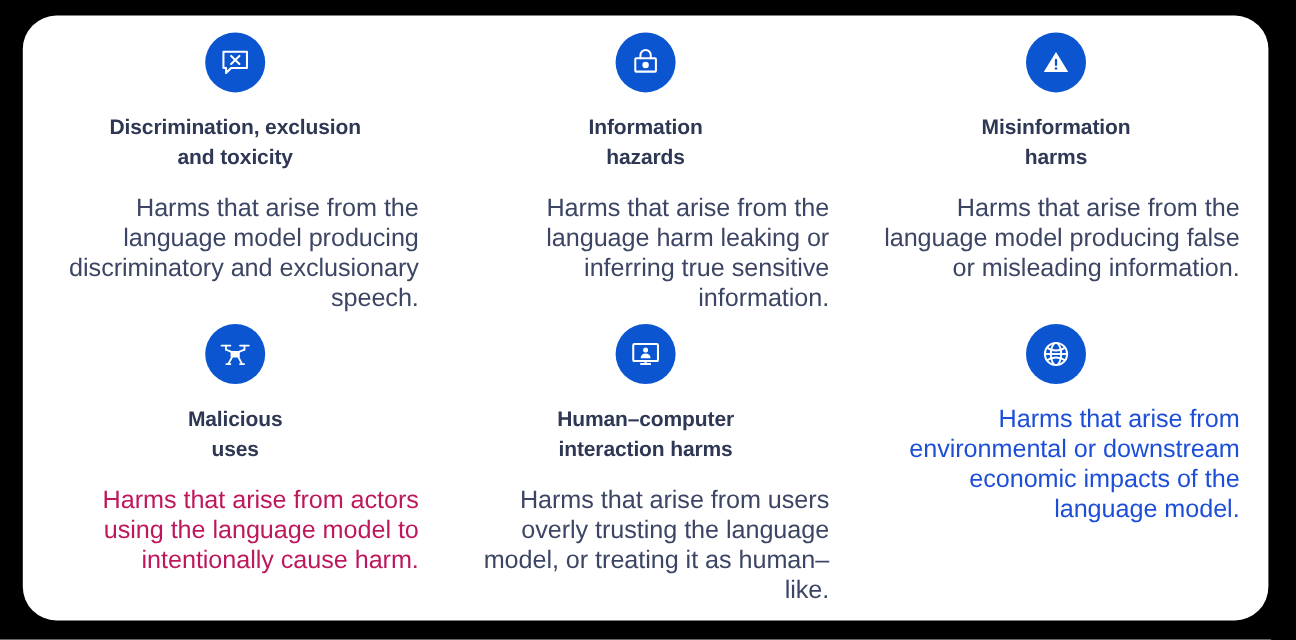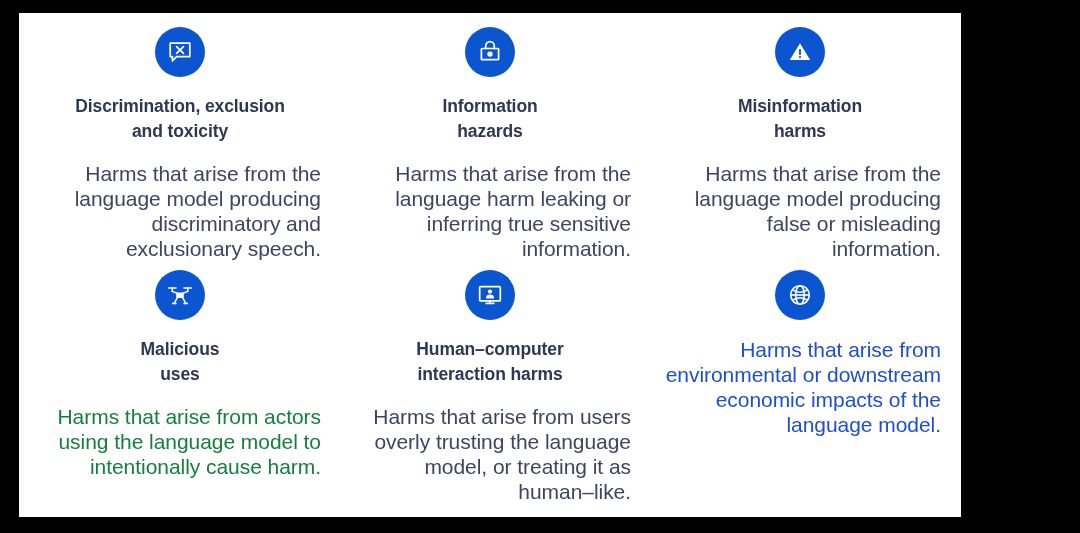--- a/index.html
+++ b/index.html
@@ -12,24 +12,25 @@
     height: 533px;
     background: #000000;
     font-family: "Liberation Sans", sans-serif;
     overflow: hidden;
   }
 
   #harms-card {
     position: absolute;
     left: 19px;
     top: 13px;
-    width: 942px;
+    width: 1038px;
     height: 504px;
     background: #ffffff;
     box-sizing: border-box;
+    border-radius: 28px;
   }
 
   .grid {
     width: 100%;
     height: 100%;
     display: grid;
     grid-template-columns: repeat(3, 1fr);
     grid-template-rows: repeat(2, 1fr);
     box-sizing: border-box;
     padding: 14px 6px 4px 6px;
@@ -137,21 +138,21 @@
 
           <rect x="11.2" y="12.5" width="7.6" height="5.4" rx="1.0" fill="#ffffff"></rect>
 
           <path d="M12.2 17.9 L9.2 23.4" fill="none" stroke="#ffffff" stroke-width="1.5" stroke-linecap="round"></path>
           <path d="M17.8 17.9 L20.8 23.4" fill="none" stroke="#ffffff" stroke-width="1.5" stroke-linecap="round"></path>
           <line x1="7.6" y1="23.4" x2="11.0" y2="23.4" stroke="#ffffff" stroke-width="1.5" stroke-linecap="round"></line>
           <line x1="19.0" y1="23.4" x2="22.4" y2="23.4" stroke="#ffffff" stroke-width="1.5" stroke-linecap="round"></line>
         </svg>
       </div>
       <div class="harm-title" style="color: rgb(46, 55, 84);">Malicious<br>uses</div>
-      <div class="harm-desc" style="color: #15803d;">Harms that arise from actors using the language model to intentionally cause harm.</div>
+      <div class="harm-desc" style="color: #be185d;">Harms that arise from actors using the language model to intentionally cause harm.</div>
     </div>
 
     <div class="harm-cell">
       <div class="icon-badge" style="background: rgb(11, 86, 208);">
         <svg width="30" height="30" viewBox="0 0 30 30" aria-hidden="true">
           <rect x="4.7" y="6.6" width="20.6" height="14.3" rx="1.0" fill="none" stroke="#ffffff" stroke-width="1.7"></rect>
           <circle cx="15" cy="11.6" r="2.1" fill="#ffffff"></circle>
           <path d="M10.9 18.6 a4.1 4.1 0 0 1 8.2 0 Z" fill="#ffffff"></path>
           <line x1="15" y1="20.9" x2="15" y2="23.4" stroke="#ffffff" stroke-width="1.7"></line>
           <line x1="11.2" y1="23.4" x2="18.8" y2="23.4" stroke="#ffffff" stroke-width="1.7" stroke-linecap="round"></line>

